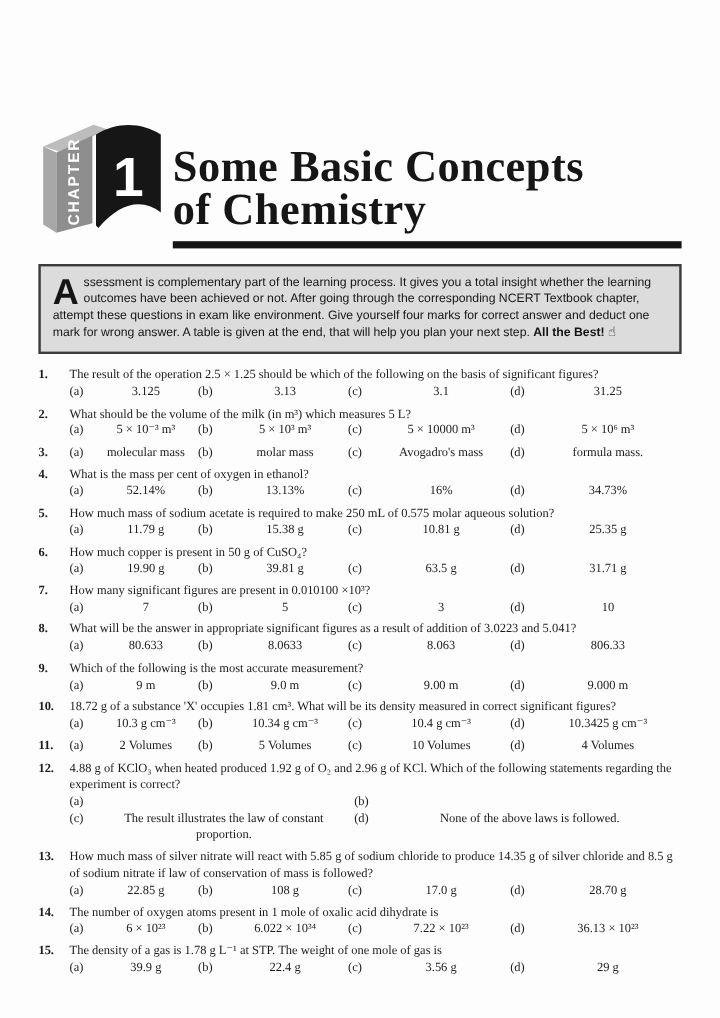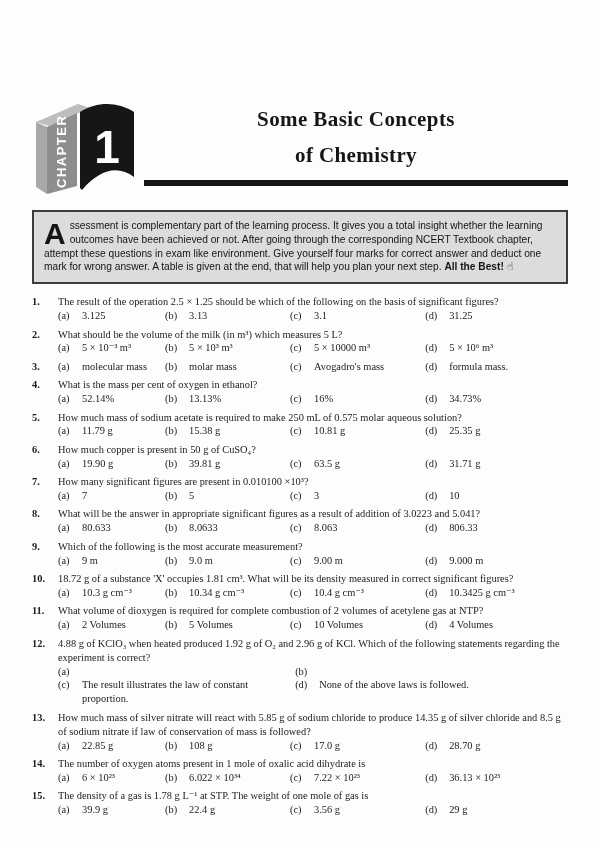--- a/index.html
+++ b/index.html
@@ -10,22 +10,22 @@
     color:#1c1c1c;
     overflow:hidden;
   }
   .page{padding:99px 32px 0 32px;}
 
   
   .header{display:flex;align-items:flex-start;}
   .book-icon{flex:0 0 106px;height:98px;position:relative;}
   .title-col{flex:1;padding-left:6px;}
   .title{
-    font-size:21px;line-height:36px;font-weight:bold;text-align:center;
-    letter-spacing:.4px;color:#161616;margin-top:2px;
+    font-size:37px;line-height:36px;font-weight:bold;text-align:left;
+    letter-spacing:.4px;color:#161616;margin-top:23px;
     font-family:"Liberation Serif","DejaVu Serif",serif;
   }
   .double-rule{margin-top:7px;height:3px;border-top:4px solid #151515;border-bottom:2px solid #151515;}
 
   
   .intro-box{
     margin-top:13px;background:#dcdcdc;border:2px solid #3c3c3c;
     padding:7px 10px 8px 10px;
     font-family:"Liberation Sans","DejaVu Sans",sans-serif;
     font-size:10.2px;line-height:13.8px;color:#141414;
@@ -37,21 +37,21 @@
   
   .questions{list-style:none;margin-top:11px;}
   .question{display:flex;margin-bottom:4.5px;}
   .qnum{flex:0 0 26px;font-weight:bold;font-size:10.4px;line-height:13.9px;}
   .qbody{flex:1;}
   .qtext{font-size:10.4px;line-height:13.9px;}
   .opts{display:grid;grid-template-columns:21% 24.5% 26.5% 28%;font-size:10.4px;line-height:13.9px;}
   .opts.two-col{grid-template-columns:46.5% 53.5%;}
   .opt{display:flex;align-items:baseline;}
   .olabel{flex:0 0 24px;}
-  .otext{flex:1;padding-right:4px;}
+  .otext{flex:1;padding-right:4px;text-align:center;}
 </style>
 </head>
 <body>
 
 <div class="page">
 
   <div class="header">
     <div class="book-icon">
       <svg viewBox="0 0 106 98" width="106" height="98">
 
@@ -328,21 +328,20 @@
               <span class="olabel">(d)</span>
               <span class="otext">10.3425 g cm⁻³</span>
             </span>
           </div>
     </div>
   </li>
 
   <li class="question">
     <span class="qnum">11.</span>
     <div class="qbody">
-      <div class="qtext">What volume of dioxygen is required for complete combustion of 2 volumes of acetylene gas at NTP?</div>
       <div class="opts">
             <span class="opt">
               <span class="olabel">(a)</span>
               <span class="otext">2 Volumes</span>
             </span>
             <span class="opt">
               <span class="olabel">(b)</span>
               <span class="otext">5 Volumes</span>
             </span>
             <span class="opt">

